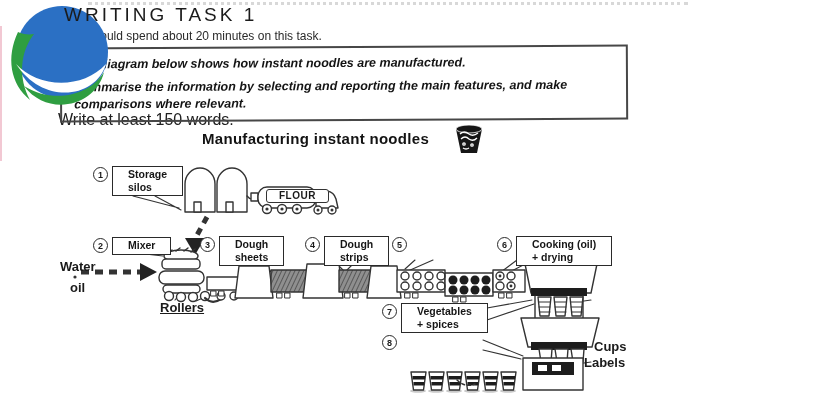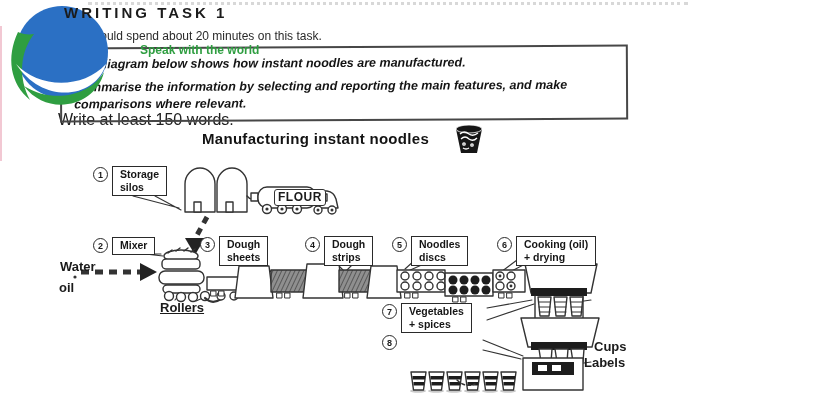--- a/index.html
+++ b/index.html
@@ -2,21 +2,21 @@
 <html><head>
 <meta charset="utf-8">
 <style>
   html,body{margin:0;padding:0;background:#fff;}
   .page{position:relative;width:820px;height:400px;background:#fff;overflow:hidden;
         font-family:"Liberation Sans",sans-serif;color:#1a1a1a;}
   .top-dots{position:absolute;left:88px;top:2px;width:600px;height:0;
         border-top:3px dotted #c4c4c4;opacity:.65;}
   .edge-line{position:absolute;left:0;top:26px;width:2px;height:135px;background:#e591a8;opacity:.5;}
 
-  .heading{position:absolute;left:64px;top:4px;font-size:15px;font-weight:bold;
+  .heading{position:absolute;left:64px;top:4px;font-size:19px;font-weight:normal;
         letter-spacing:3px;color:#1b1b1b;z-index:6;}
   .time-note{position:absolute;left:64px;top:29px;font-size:12px;color:#2a2a2a;z-index:1;}
 
   .logo{position:absolute;left:0;top:0;width:280px;height:130px;z-index:4;}
   .globe{position:absolute;left:4px;top:2px;}
   .brand{position:absolute;left:86px;top:19px;font-size:27px;font-weight:bold;
         letter-spacing:1px;opacity:.92;white-space:nowrap;}
   .brand .max{color:#2b55a8;}
   .brand .learn{color:#1f9e3c;}
   .tagline{position:absolute;left:140px;top:43px;font-size:12px;font-weight:bold;color:#2f9e41;}
@@ -31,54 +31,53 @@
   .diagram-title{position:absolute;left:202px;top:130px;font-size:15px;font-weight:bold;
         letter-spacing:.3px;color:#131313;z-index:2;}
   .cup-icon{position:absolute;left:452px;top:122px;z-index:2;}
 
   .machinery{position:absolute;left:55px;top:150px;z-index:2;}
 
   .step{position:absolute;display:flex;gap:4px;align-items:flex-start;z-index:4;}
   .stepnum{width:13px;height:13px;border:1.3px solid #2a2a2a;border-radius:50%;
         font-size:9px;font-weight:bold;display:flex;align-items:center;justify-content:center;
         background:#fff;color:#1a1a1a;margin-top:1px;flex:0 0 auto;}
-  .steplabel{border:1.5px solid #2a2a2a;background:#fff;padding:1px 7px 2px;
+  .steplabel{border:1.5px solid #2a2a2a;background:#fff;padding:1px 15px 2px;
         font-size:10.5px;font-weight:bold;line-height:1.2;white-space:pre-line;color:#161616;}
   .s1{left:93px;top:166px;} .s2{left:93px;top:237px;} .s3{left:200px;top:236px;}
   .s4{left:305px;top:236px;} .s5{left:392px;top:236px;} .s6{left:497px;top:236px;}
   .s7{left:382px;top:303px;} .s8{left:382px;top:334px;}
 
   .ann{position:absolute;font-size:13px;font-weight:bold;color:#1a1a1a;z-index:4;}
   .ann-water{left:60px;top:259px;}
-  .ann-oil{left:59px;top:280px;}
+  .ann-oil{left:70px;top:280px;}
   .ann-rollers{left:160px;top:300px;text-decoration:underline;}
   .ann-cups{left:594px;top:296px;margin-top:43px;}
   .ann-labels{left:584px;top:355px;text-align:center;}
-  .ann-flour{left:274px;top:189px;font-size:12px;letter-spacing:.5px;border:1.2px solid #333;
-        border-radius:3px;padding:0 3px 1px;background:#fff;}
+  .ann-flour{left:266px;top:189px;font-size:10px;letter-spacing:.5px;border:1.2px solid #333;
+        border-radius:3px;padding:0 12px 1px;background:#fff;}
 </style>
 </head>
 <body>
 
 <div class="page">
 
   <div class="top-dots"></div>
   <div class="edge-line"></div>
 
   <div class="heading">WRITING TASK 1</div>
   <div class="time-note">You should spend about 20 minutes on this task.</div>
 
   <div class="logo">
     <svg class="globe" width="112" height="118" viewBox="0 0 112 118">
       <circle cx="58" cy="50" r="46" fill="#2b70c4"></circle>
       <path d="M14,30 C2,55 6,82 26,98 C14,76 16,50 30,32 C24,33 18,32 14,30 Z" fill="#2f9e41"></path>
       <path d="M12,62 C34,86 78,88 102,62 C92,96 40,104 12,62 Z" fill="#ffffff"></path>
       <path d="M20,84 C48,102 86,94 100,70 C92,104 44,116 20,84 Z" fill="#2f9e41"></path>
     </svg>
-    <div class="tagline">Speak with the world</div>
   </div>
 
   <div class="prompt-box">
     <p>The diagram below shows how instant noodles are manufactured.</p>
     <p>Summarise the information by selecting and reporting the main features, and make comparisons where relevant.</p>
   </div>
 
   <div class="word-note">Write at least 150 words.</div>
 
   <div class="diagram-title">Manufacturing instant noodles</div>
@@ -309,22 +308,20 @@
     <span class="steplabel">Dough
 sheets</span>
   </div>
   <div class="step s4">
     <span class="stepnum">4</span>
     <span class="steplabel">Dough
 strips</span>
   </div>
   <div class="step s5">
     <span class="stepnum">5</span>
-    <span class="steplabel">Noodles
-discs</span>
   </div>
   <div class="step s6">
     <span class="stepnum">6</span>
     <span class="steplabel">Cooking (oil)
 + drying</span>
   </div>
   <div class="step s7">
     <span class="stepnum">7</span>
     <span class="steplabel">Vegetables
 + spices</span>

